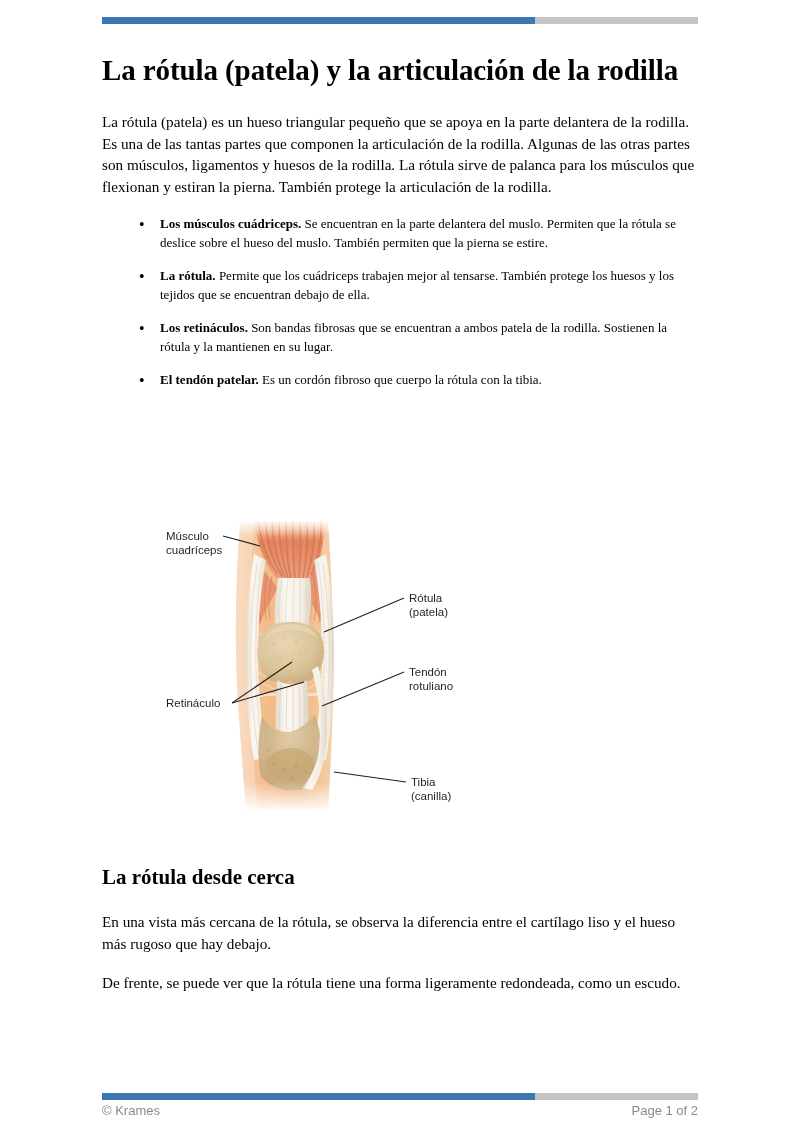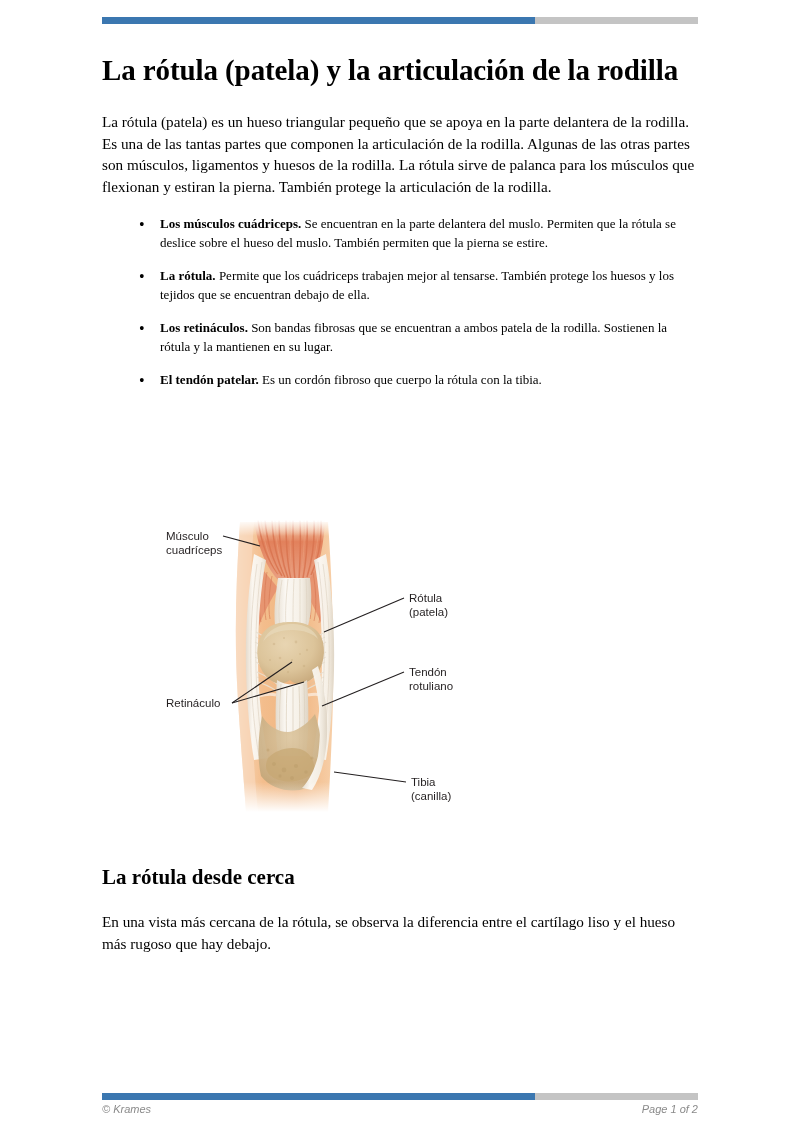--- a/index.html
+++ b/index.html
@@ -109,22 +109,21 @@
   
   .footer {
     position: absolute;
     left: 102px;
     top: 1103px;
     width: 596px;
     display: flex;
     justify-content: space-between;
     align-items: baseline;
     font-family: "Liberation Sans", "DejaVu Sans", sans-serif;
-    font-size: 11px;
-    font-style: italic;
+    font-size: 13px;
     color: #8a8a8a;
   }
 </style>
 </head>
 <body>
 
 <div class="page">
 
   <div class="rule-wrap top">
     <div class="rule-blue"></div>
@@ -361,20 +360,21 @@
 
         <text x="249" y="266">Tibia</text>
         <text x="249" y="280">(canilla)</text>
       </g>
     </svg>
   </div>
 
   <div class="content" style="top:864px;">
     <h2 class="section-title">La rótula desde cerca</h2>
     <p class="body-text">En una vista más cercana de la rótula, se observa la diferencia entre el cartílago liso y el hueso más rugoso que hay debajo.</p>
+    <p class="body-text">De frente, se puede ver que la rótula tiene una forma ligeramente redondeada, como un escudo.</p>
   </div>
 
   <div class="rule-wrap bottom">
     <div class="rule-blue"></div>
     <div class="rule-grey"></div>
   </div>
 
   <div class="footer">
     <span>© Krames</span>
     <span>Page 1 of 2</span>

